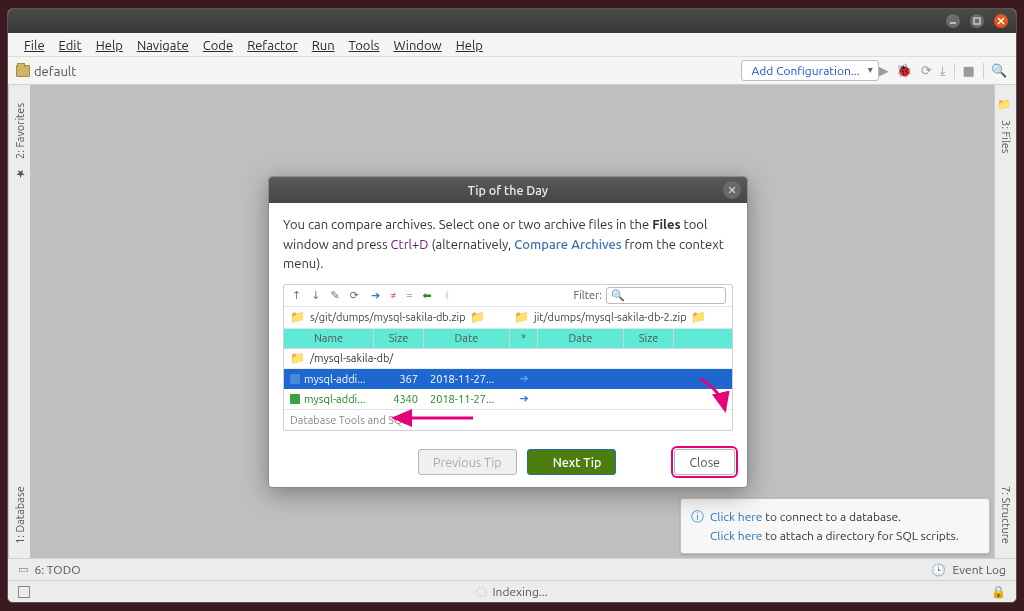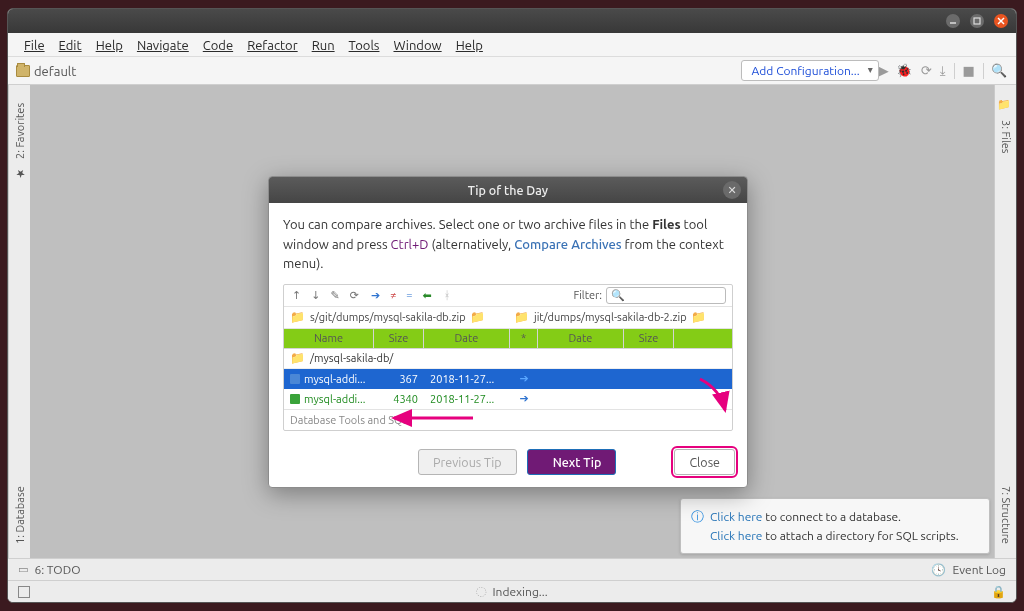--- a/index.html
+++ b/index.html
@@ -146,21 +146,21 @@
   .shot .tools .seg{display:inline-flex;align-items:center;gap:6px;}
   .shot .tools .t{padding:0 2px;}
   .shot .tools .blue{color:#2f74d0;}
   .shot .tools .red{color:#c44;}
   .shot .tools .green{color:#2a8a2a;}
   .shot .filt{margin-left:auto;display:flex;align-items:center;gap:4px;color:#555;}
   .shot .filt .box{border:1px solid #bbb;border-radius:3px;padding:1px 4px;min-width:120px;display:inline-flex;align-items:center;gap:3px;color:#999;}
   .shot .paths{display:flex;align-items:center;height:22px;border-bottom:1px solid #e3e3e3;}
   .shot .paths .half{flex:1;display:flex;align-items:center;gap:5px;padding:0 6px;color:#444;}
   .fold-ico{color:#caa94a;font-size:12px;}
-  .shot .hdr{display:flex;height:20px;border-bottom:1px solid #d4d4d4;background:#84cc16;}
+  .shot .hdr{display:flex;height:20px;border-bottom:1px solid #d4d4d4;background:#5eead4;}
   .shot .hdr div{border-right:1px solid #d4d4d4;display:flex;align-items:center;justify-content:center;color:#555;font-size:11px;}
   .shot .cell-name{width:90px;}
   .shot .cell-size{width:50px;}
   .shot .cell-date{width:86px;}
   .shot .cell-star{width:28px;}
   .shot .datarow{display:flex;height:20px;align-items:center;}
   .shot .datarow.path{background:#fff;color:#333;padding-left:6px;gap:5px;border-bottom:1px solid #eee;}
   .shot .datarow.sel{background:var(--sel-blue);color:#fff;}
   .shot .datarow.grn{color:#1e8a1e;}
   .shot .datarow .c{padding:0 6px;font-size:11px;}
@@ -181,21 +181,21 @@
   }
   .chk{display:flex;align-items:center;gap:6px;border:2px solid transparent;padding:3px 6px;border-radius:3px;}
   .chk input{width:14px;height:14px;}
   .chk.hl{border-color:var(--accent-pink);}
   .mf-spacer{flex:1;}
   .btn{
     border:1px solid #b5b5b5;background:#f4f4f4;border-radius:3px;
     padding:5px 14px;font-size:12.5px;color:#555;
   }
   .btn.disabled{color:#aaa;background:#f0f0f0;}
-  .btn.primary{background:#701a75;border-color:#1e6fb8;color:#fff;font-weight:500;padding-left:25px;}
+  .btn.primary{background:#4d7c0f;border-color:#1e6fb8;color:#fff;font-weight:500;padding-left:25px;}
   .btn.close{background:#fff;}
   .btn.close.hl{outline:2px solid var(--accent-pink);outline-offset:1px;margin-left:48px;}
 
   
   .arrow{position:absolute;pointer-events:none;}
   .arrow svg{overflow:visible;}
 </style>
 </head>
 <body>
 

